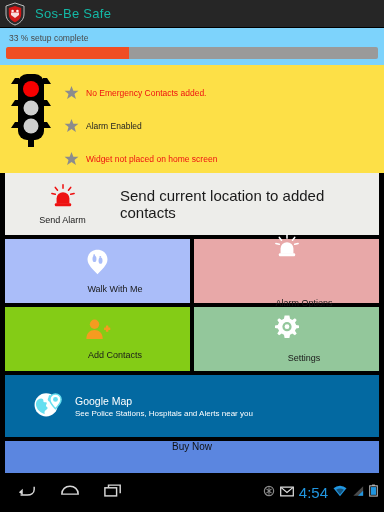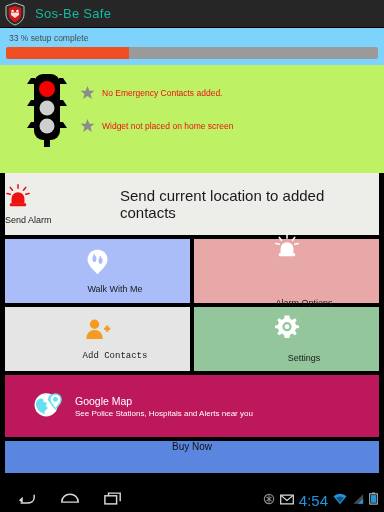--- a/index.html
+++ b/index.html
@@ -32,42 +32,42 @@
   }
   .progress-track {
     height:12px; background:#9a9a9a; border-radius:2px; overflow:hidden;
   }
   .progress-fill {
     height:100%; background:#f04e23; border-radius:2px 0 0 2px;
   }
 
   
   .status-block {
-    background:#bef264; display:flex; padding:5px 0 8px 16px; height:108px;
+    background:#fde047; display:flex; padding:5px 0 8px 0; height:108px;
   }
   .tl-wrap { width:62px; flex:0 0 auto; display:flex; justify-content:center; padding-top:2px; }
   .status-list { flex:1; padding-top:6px; }
   .status-row {
     display:flex; align-items:center; gap:7px; height:33px; padding-left:2px;
   }
   .star { width:15px; height:15px; flex:0 0 auto; }
   .status-text { font-size:8.5px; }
   .status-text.bad { color:#ee1111; }
   .status-text.ok  { color:#222; }
 
   
   .cards { padding:0 5px; background:#000; }
 
   .card-alarm {
     background:#ededea; height:62px; display:flex; align-items:center;
     margin-bottom:4px;
   }
   .alarm-left {
     width:115px; flex:0 0 auto;
-    display:flex; flex-direction:column; justify-content:center;
+    display:flex; flex-direction:column; align-items:center; justify-content:center;
     gap:3px;
   }
   .alarm-left .lbl { font-size:9px; color:#1a1a1a; }
   .alarm-desc { font-size:15px; color:#1a1a1a; }
 
   .grid-row { display:flex; gap:4px; margin-bottom:4px; }
   .tile {
     flex:1; height:64px;
     display:flex; flex-direction:column; align-items:center; justify-content:center;
     gap:5px;
@@ -83,21 +83,21 @@
   .map-sub { font-size:8px; color:#fff; }
 
   .buy-btn {
     height:32px; display:flex; justify-content:center;
     background:#5b86e0;
   }
   .buy-btn .lbl { font-size:10px; color:#111; }
 
   
   .navbar {
-    position:absolute; left:0; bottom:0; width:384px; height:24px;
+    position:absolute; left:0; bottom:8px; width:384px; height:24px;
     background:#000; display:flex; align-items:center;
   }
   .nav-left { display:flex; align-items:center; gap:24px; padding-left:16px; }
   .nav-right {
     margin-left:auto; display:flex; align-items:center; gap:5px; padding-right:6px;
   }
   .clock { color:#2196e0; font-size:15px; letter-spacing:0px; }
 </style>
 </head>
 <body>
@@ -144,20 +144,28 @@
 
       <div class="status-row">
         <span class="star">
           <svg viewBox="0 0 16 16" width="15" height="15">
             <path d="M8 1 L10 6 L15.4 6.2 L11.2 9.5 L12.7 14.8 L8 11.7 L3.3 14.8 L4.8 9.5 L0.6 6.2 L6 6 Z" fill="#8c8c8c"></path>
           </svg>
         </span>
         <span class="status-text bad">No Emergency Contacts added.</span>
       </div>
 
+      <div class="status-row">
+        <span class="star">
+          <svg viewBox="0 0 16 16" width="15" height="15">
+            <path d="M8 1 L10 6 L15.4 6.2 L11.2 9.5 L12.7 14.8 L8 11.7 L3.3 14.8 L4.8 9.5 L0.6 6.2 L6 6 Z" fill="#8c8c8c"></path>
+          </svg>
+        </span>
+        <span class="status-text ok">Alarm Enabled</span>
+      </div>
 
       <div class="status-row">
         <span class="star">
           <svg viewBox="0 0 16 16" width="15" height="15">
             <path d="M8 1 L10 6 L15.4 6.2 L11.2 9.5 L12.7 14.8 L8 11.7 L3.3 14.8 L4.8 9.5 L0.6 6.2 L6 6 Z" fill="#8c8c8c"></path>
           </svg>
         </span>
         <span class="status-text bad">Widget not placed on home screen</span>
       </div>
 
@@ -217,21 +225,21 @@
             <rect x="5.5" y="22.5" width="19" height="3.4" rx="1.2" fill="#ffffff"></rect>
           </svg>
         </span>
         <span class="lbl">Alarm Options</span>
       </div>
 
     </div>
 
     <div class="grid-row">
 
-      <div class="tile" id="tile-2" style="background: #e5e5e5; font-family: Liberation Mono, monospace;">
+      <div class="tile" id="tile-2" style="background: #84cc16;">
         <span>
           <svg viewBox="0 0 30 26" width="26" height="23">
             <circle cx="11" cy="7" r="5.4" fill="#f59b20"></circle>
             <path d="M1.6 24 C1.6 16.8 5.8 13.6 11 13.6 C16.2 13.6 20.4 16.8 20.4 24 Z" fill="#f59b20"></path>
             <rect x="22" y="10.6" width="7.2" height="2.9" rx="0.6" fill="#f59b20"></rect>
             <rect x="24.1" y="8.5" width="2.9" height="7.2" rx="0.6" fill="#f59b20"></rect>
           </svg>
         </span>
         <span class="lbl">Add Contacts</span>
       </div>
@@ -242,21 +250,21 @@
             <path d="M13 0.6 L15.6 0.6 L16.3 4.1 A9 9 0 0 1 18.6 5.4 L21.6 3.5 L23.5 5.4 L21.6 8.4 A9 9 0 0 1 22.9 10.7 L26 11.4 L26 14 L22.9 14.7 A9 9 0 0 1 21.6 17 L23.5 20 L21.6 21.9 L18.6 20 A9 9 0 0 1 16.3 21.3 L15.6 24.8 L13 24.8 L10.4 24.8 L9.7 21.3 A9 9 0 0 1 7.4 20 L4.4 21.9 L2.5 20 L4.4 17 A9 9 0 0 1 3.1 14.7 L0 14 L0 11.4 L3.1 10.7 A9 9 0 0 1 4.4 8.4 L2.5 5.4 L4.4 3.5 L7.4 5.4 A9 9 0 0 1 9.7 4.1 L10.4 0.6 Z" fill="#ffffff"></path>
             <circle cx="13" cy="12.7" r="5" fill="#93c79b"></circle>
             <circle cx="13" cy="12.7" r="2.6" fill="#ffffff"></circle>
           </svg>
         </span>
         <span class="lbl">Settings</span>
       </div>
 
     </div>
 
-    <div class="card-map" id="card-map" style="background: #be185d;">
+    <div class="card-map" id="card-map" style="background: #0369a1;">
       <span>
         <svg viewBox="0 0 32 30" width="30" height="28">
           <circle cx="14" cy="16" r="12.4" fill="#ffffff"></circle>
           <g fill="#66dff0">
             <path d="M5.2 10.5 C7 9 9.4 8.6 10.6 9.8 C11.6 10.8 10.4 12 11.6 12.8 C12.6 13.5 14 12.6 14.6 13.6 C15.2 14.7 13.6 15.6 13.8 16.8 C14 18 15.8 18 15.6 19.4 C15.4 21 13 21.4 12.4 23 C11.9 24.4 12.6 25.6 12.6 25.6 C8 24.8 4 21 3.2 16.4 C2.8 14 3.6 11.8 5.2 10.5 Z"></path>
             <path d="M17.6 5.4 C19.6 5.8 21.4 6.8 22.8 8.2 C21.6 8.8 20.2 8.4 19.4 9.4 C18.6 10.4 19.4 11.6 18.4 12.2 C17.4 12.8 16.2 12 15.8 10.8 C15.4 9.4 16.4 8.6 16.6 7.4 C16.7 6.6 17 5.8 17.6 5.4 Z"></path>
           </g>
           <path d="M24 4.2 C20.7 4.2 18 6.9 18 10.2 C18 14 24 20 24 20 C24 20 30 14 30 10.2 C30 6.9 27.3 4.2 24 4.2 Z" fill="#ffffff" stroke="#66dff0" stroke-width="1.6"></path>
           <circle cx="24" cy="10.1" r="2.6" fill="#66dff0"></circle>
         </svg>

